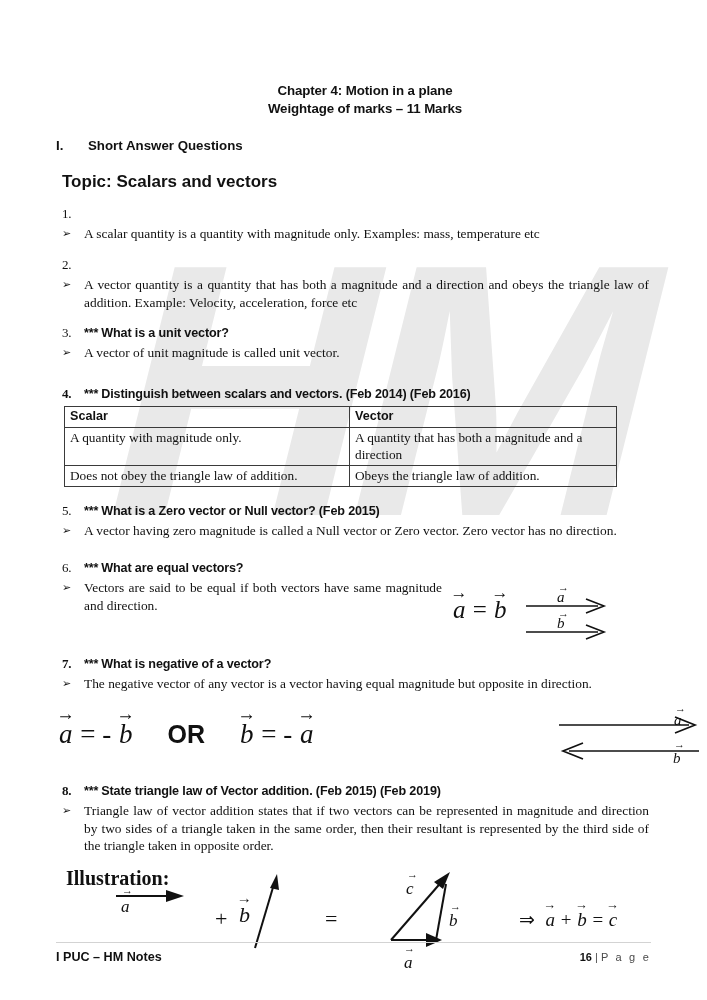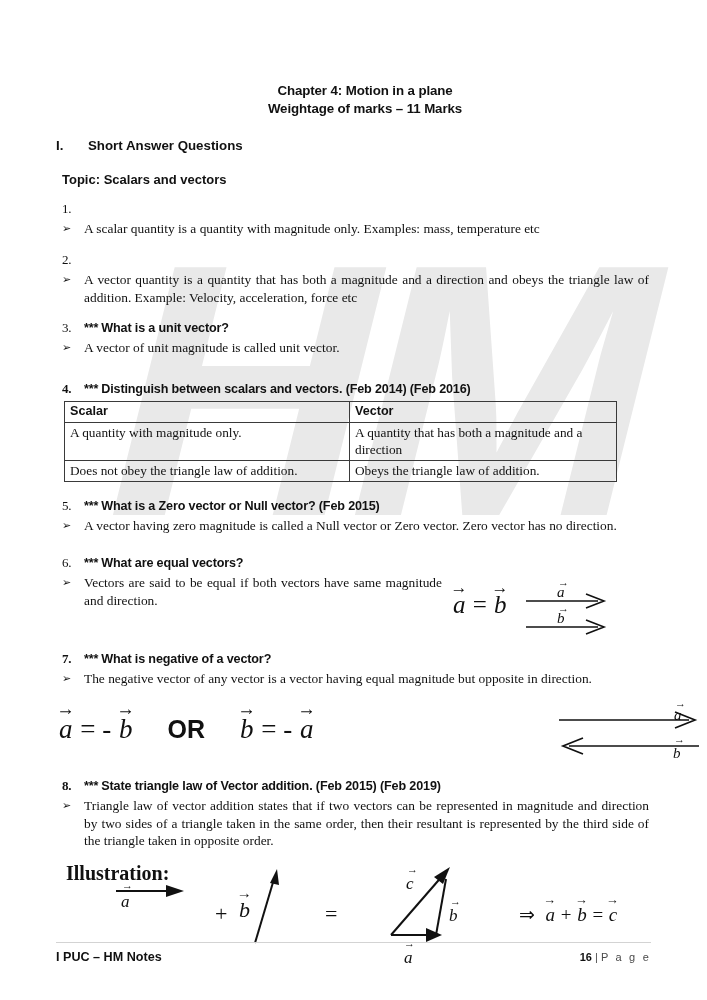--- a/index.html
+++ b/index.html
@@ -65,21 +65,21 @@
     font-family: "Liberation Sans", sans-serif;
     font-weight: 700;
     font-size: 13.3px;
   }
   .section-num { width: 32px; }
 
   .topic {
     padding: 19px 0 0 62px;
     font-family: "Liberation Sans", sans-serif;
     font-weight: 700;
-    font-size: 13px;
+    font-size: 17px;
   }
 
   
   .qa { padding-left: 62px; padding-right: 58px; }
   .q-row {
     display: flex;
     margin-top: 14px;
     font-family: "Liberation Sans", sans-serif;
     font-weight: 700;
     font-size: 12.6px;

